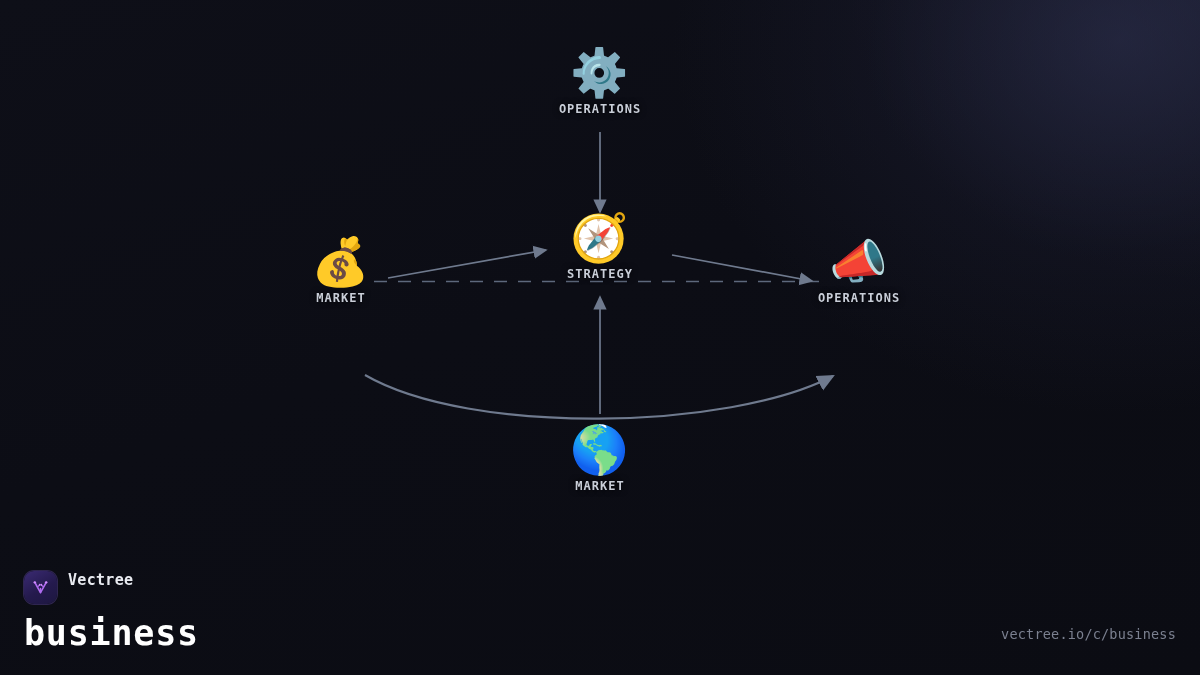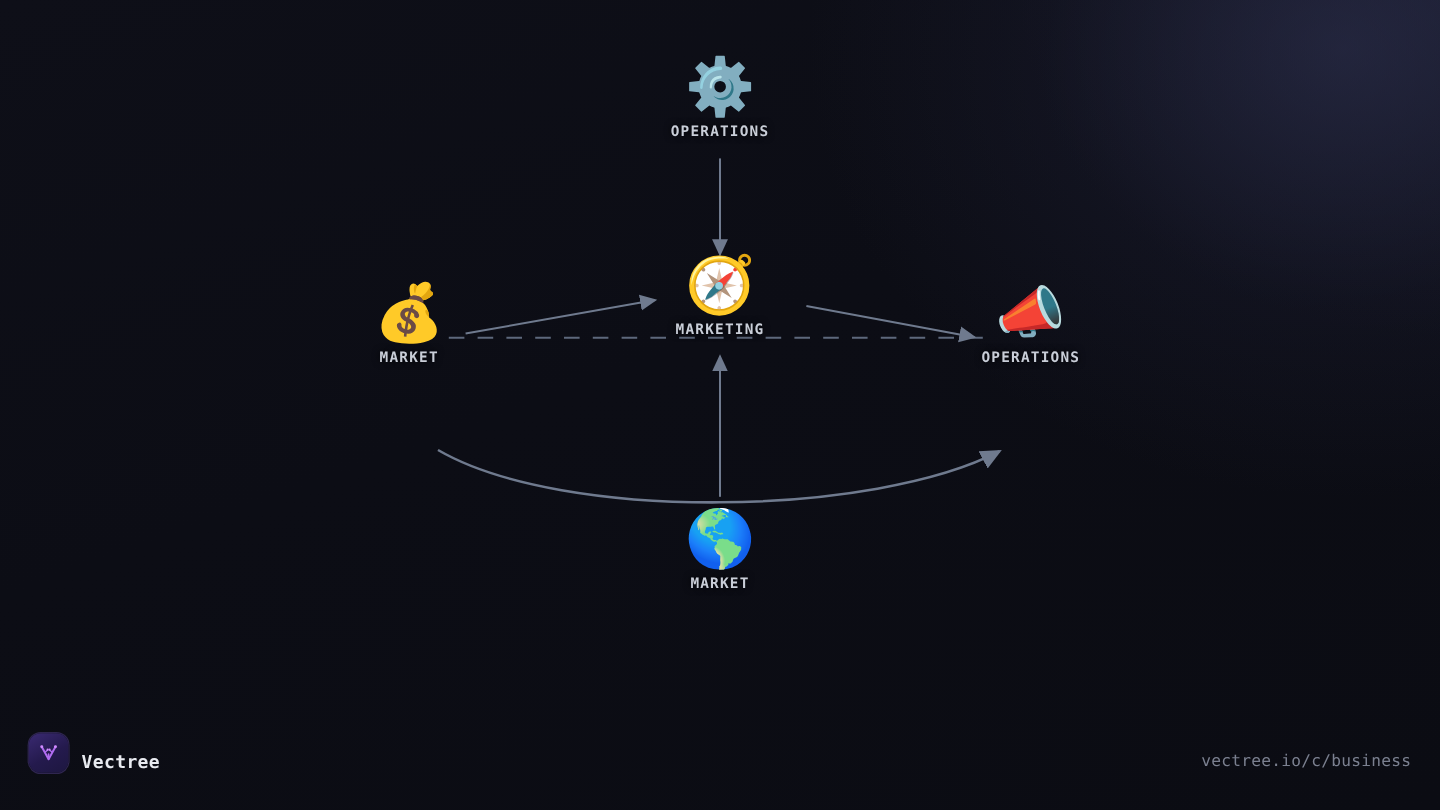--- a/index.html
+++ b/index.html
@@ -51,21 +51,21 @@
     font-family: "DejaVu Sans Mono", "Liberation Mono", monospace;
     text-shadow: 0 0 6px rgba(0,0,0,0.9);
   }
   #brand {
     position: absolute;
     left: 24px;
     bottom: 22px;
   }
   #brand-row {
     display: flex;
-    align-items: flex-end;
+    align-items: flex-start;
     gap: 11px;
     margin-bottom: 9px;
   }
   #brand-logo {
     width: 33px;
     height: 33px;
     border-radius: 10px;
     background: linear-gradient(150deg, #3a2a72 0%, #241a4d 55%, #1d1740 100%);
     display: flex;
     align-items: center;
@@ -123,21 +123,21 @@
     <path d="M365,375 C470,436 730,430 833,376" fill="none" stroke="#6f7a8e" stroke-width="2.1" marker-end="url(#ah)"></path>
   </svg>
 
   <div class="node" style="left:600px; top:46px;">
     <div class="node-emoji">⚙️</div>
     <div class="node-label">OPERATIONS</div>
   </div>
 
   <div class="node" style="left:600px; top:211px;">
     <div class="node-emoji">🧭</div>
-    <div class="node-label">MARKETING</div>
+    <div class="node-label">STRATEGY</div>
   </div>
 
   <div class="node" style="left:341px; top:235px;">
     <div class="node-emoji">💰</div>
     <div class="node-label">MARKET</div>
   </div>
 
   <div class="node" style="left:859px; top:235px;">
     <div class="node-emoji">📣</div>
     <div class="node-label">OPERATIONS</div>
@@ -157,17 +157,18 @@
           <path d="M8.3 11.3 L10.6 9.1" fill="none" stroke="#b06cf0" stroke-width="1.5" stroke-linecap="round"></path>
           <path d="M15.7 11.3 L13.4 9.1" fill="none" stroke="#b06cf0" stroke-width="1.5" stroke-linecap="round"></path>
           <circle cx="4.8" cy="5.5" r="1.55" fill="#d08bff"></circle>
           <circle cx="19.2" cy="5.5" r="1.55" fill="#d08bff"></circle>
           <circle cx="11.0" cy="8.5" r="1.15" fill="#d08bff"></circle>
           <circle cx="13.0" cy="8.5" r="1.15" fill="#d08bff"></circle>
         </svg>
       </div>
       <div id="brand-name">Vectree</div>
     </div>
+    <div id="brand-title">business</div>
   </div>
 
   <div id="url">vectree.io/c/business</div>
 
 </div>
 
 </body></html>

